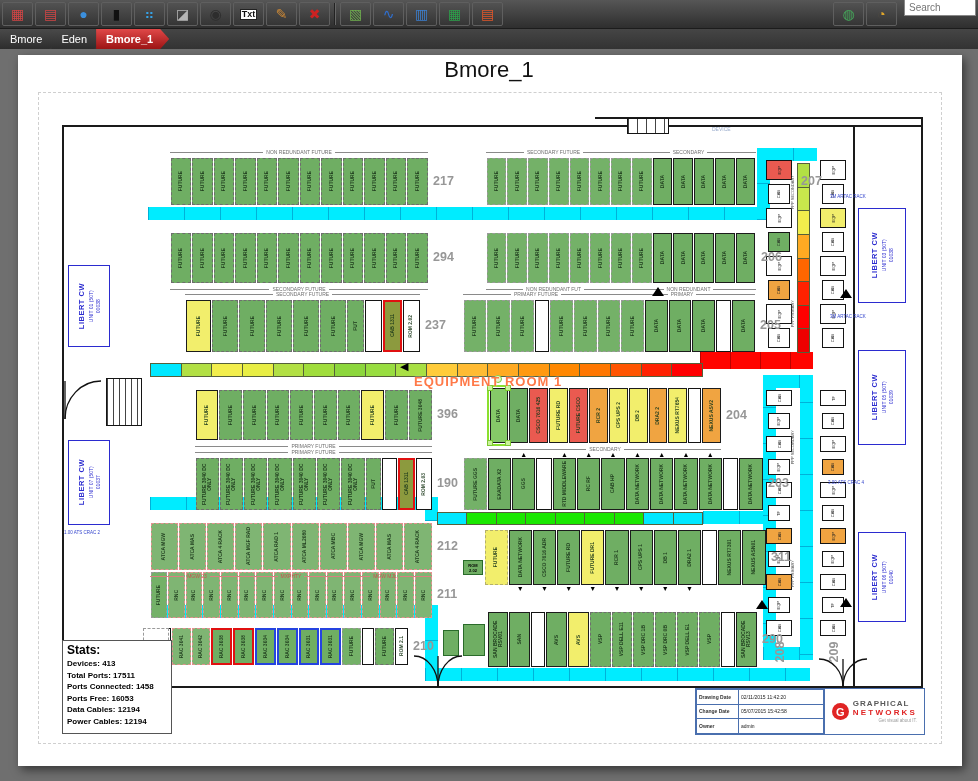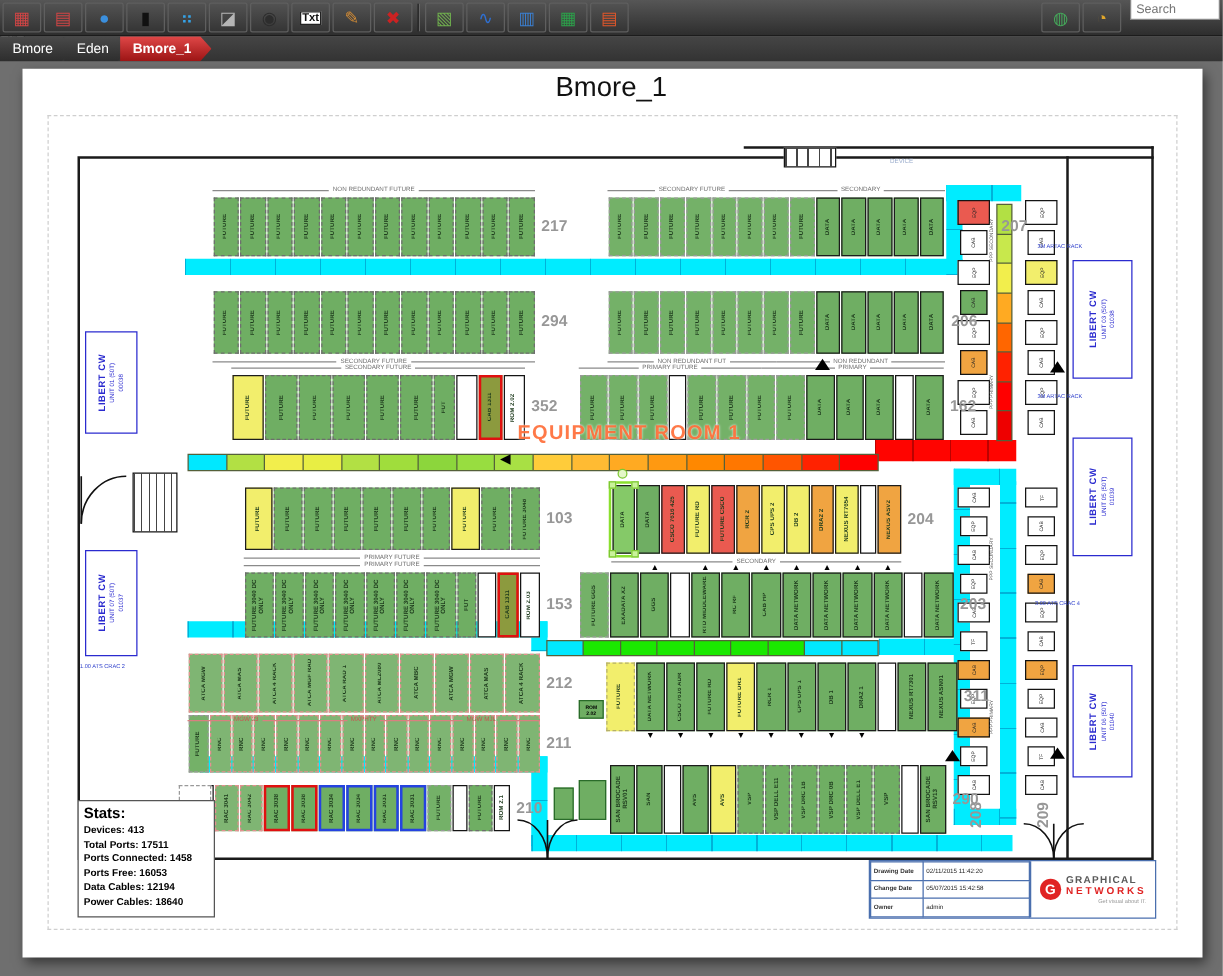--- a/index.html
+++ b/index.html
@@ -89,21 +89,21 @@
   .stairs { position:absolute; border:1.4px solid #141414; background:
     repeating-linear-gradient(90deg,#444 0 1px,transparent 1px 6px) #fff; }
   .grille { position:absolute; border:1.4px solid #141414; background:
     repeating-linear-gradient(90deg,#444 0 1.4px,transparent 1.4px 9px) #fff; }
   .doorsvg { position:absolute; overflow:visible; }
   .crac { position:absolute; border:1.6px solid #2b2bcf; background:#fff; display:flex;
     align-items:center; justify-content:center; z-index:6; }
   .crac .vt { writing-mode:vertical-rl; transform:rotate(180deg); color:#2b2bcf; text-align:center;
     font-size:5px; line-height:1.4; }
   .crac .vt b { font-size:7.5px; letter-spacing:.5px; }
-  #equiplbl { position:absolute; left:414px; top:338px; font-size:16px; font-weight:bold;
+  #equiplbl { position:absolute; left:414px; top:374px; font-size:13px; font-weight:bold;
     color:rgba(255,98,40,.85); letter-spacing:1px; z-index:8; text-shadow:0 0 2px #fff; white-space:nowrap; }
   #equiparrow { position:absolute; left:400px; top:360px; font-size:11px; color:#000; z-index:8; }
 
   
   #stats { position:absolute; left:62px; top:640px; width:110px; min-height:94px; background:#fff;
     border:1px solid #555; z-index:20; padding:2px 4px 3px 4px; cursor:pointer; }
   #stats .t { font-size:12px; font-weight:bold; color:#000; margin-bottom:1px; }
   #stats .l { font-size:8px; font-weight:bold; color:#000; line-height:1.45; white-space:nowrap; }
 
   
@@ -450,21 +450,21 @@
       <div class="rack c-w narrow">
         <span class="vt"></span>
       </div>
       <div class="rack c-olive narrow">
         <span class="vt">CAB 1311</span>
       </div>
       <div class="rack c-w narrow">
         <span class="vt">ROM 2.02</span>
       </div>
     </div>
-    <div class="rownum" style="left: 425px; top: 318px;">352</div>
+    <div class="rownum" style="left: 425px; top: 318px;">237</div>
     <div class="blbl" style="left: 185px; top: 291px; width: 235px;">
       <i>SECONDARY FUTURE</i>
     </div>
     <div class="rackrow" style="left: 463px; top: 300px; width: 292px; height: 52px;">
       <div class="rack c-gd">
         <span class="vt">FUTURE</span>
       </div>
       <div class="rack c-gd">
         <span class="vt">FUTURE</span>
       </div>
@@ -495,21 +495,21 @@
       <div class="rack c-gs">
         <span class="vt">DATA</span>
       </div>
       <div class="rack c-w narrow">
         <span class="vt"></span>
       </div>
       <div class="rack c-gs">
         <span class="vt">DATA</span>
       </div>
     </div>
-    <div class="rownum" style="left: 760px; top: 318px;">162</div>
+    <div class="rownum" style="left: 760px; top: 318px;">205</div>
     <div class="blbl" style="left: 463px; top: 291px; width: 292px;">
       <i>PRIMARY FUTURE</i>
       <i>PRIMARY</i>
     </div>
     <div class="rackrow" style="left: 195px; top: 390px; width: 237px; height: 50px;">
       <div class="rack c-y">
         <span class="vt">FUTURE</span>
       </div>
       <div class="rack c-g">
         <span class="vt">FUTURE</span>
@@ -532,21 +532,21 @@
       <div class="rack c-y">
         <span class="vt">FUTURE</span>
       </div>
       <div class="rack c-g">
         <span class="vt">FUTURE</span>
       </div>
       <div class="rack c-g">
         <span class="vt">FUTURE 3048</span>
       </div>
     </div>
-    <div class="rownum" style="left: 437px; top: 407px;">103</div>
+    <div class="rownum" style="left: 437px; top: 407px;">396</div>
     <div class="blbl" style="left: 195px; top: 443px; width: 237px;">
       <i>PRIMARY FUTURE</i>
     </div>
     <div class="rackrow" style="left: 489px; top: 388px; width: 232px; height: 55px;">
       <div class="rack c-sel">
         <span class="vt">DATA</span>
         <span class="handle" style="left: -4px; top: -4px;"></span>
         <span class="handle" style="right: -4px; top: -4px;"></span>
         <span class="handle" style="left: -4px; bottom: -4px;"></span>
         <span class="handle" style="right: -4px; bottom: -4px;"></span>
@@ -618,21 +618,21 @@
       <div class="rack c-w narrow">
         <span class="vt"></span>
       </div>
       <div class="rack c-olive narrow">
         <span class="vt">CAB 1311</span>
       </div>
       <div class="rack c-w narrow">
         <span class="vt">ROM 2.03</span>
       </div>
     </div>
-    <div class="rownum" style="left: 437px; top: 476px;">153</div>
+    <div class="rownum" style="left: 437px; top: 476px;">190</div>
     <div class="blbl" style="left: 195px; top: 449px; width: 237px;">
       <i>PRIMARY FUTURE</i>
     </div>
     <div class="rackrow" style="left: 463px; top: 458px; width: 300px; height: 52px;">
       <div class="rack c-gd">
         <span class="vt">FUTURE GGS</span>
       </div>
       <div class="rack c-gs">
         <span class="vt">EXADATA X2</span>
       </div>
@@ -1084,21 +1084,21 @@
 <div id="equiplbl">EQUIPMENT ROOM 1</div>
 <div id="equiparrow">◀</div>
 
 <div id="stats">
   <div class="t">Stats:</div>
   <div class="l">Devices: 413</div>
   <div class="l">Total Ports: 17511</div>
   <div class="l">Ports Connected: 1458</div>
   <div class="l">Ports Free: 16053</div>
   <div class="l">Data Cables: 12194</div>
-  <div class="l">Power Cables: 18640</div>
+  <div class="l">Power Cables: 12194</div>
 </div>
 
 <div id="tblock">
   <table>
     <tbody>
         <tr>
           <td class="k">Drawing Date</td>
         <td>02/11/2015 11:42:20</td>
         </tr>
     <tr>

